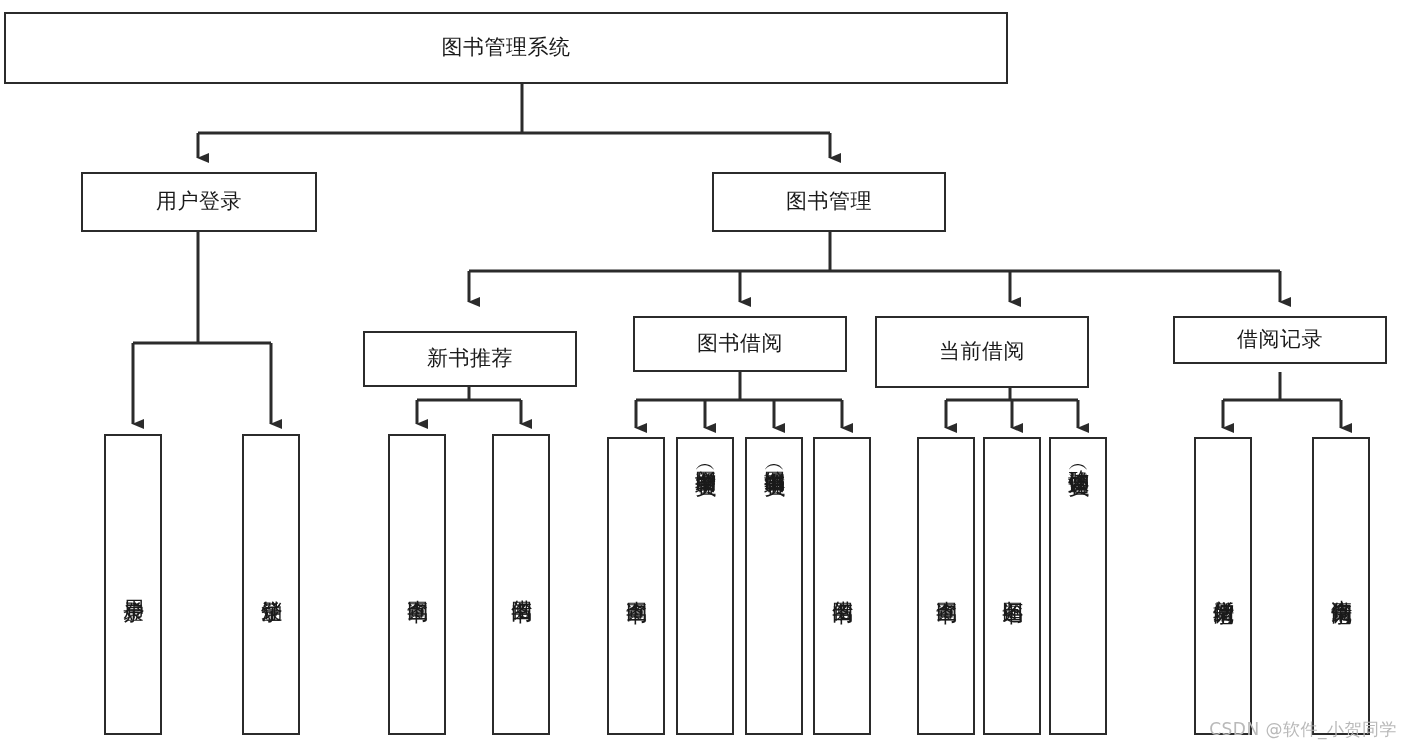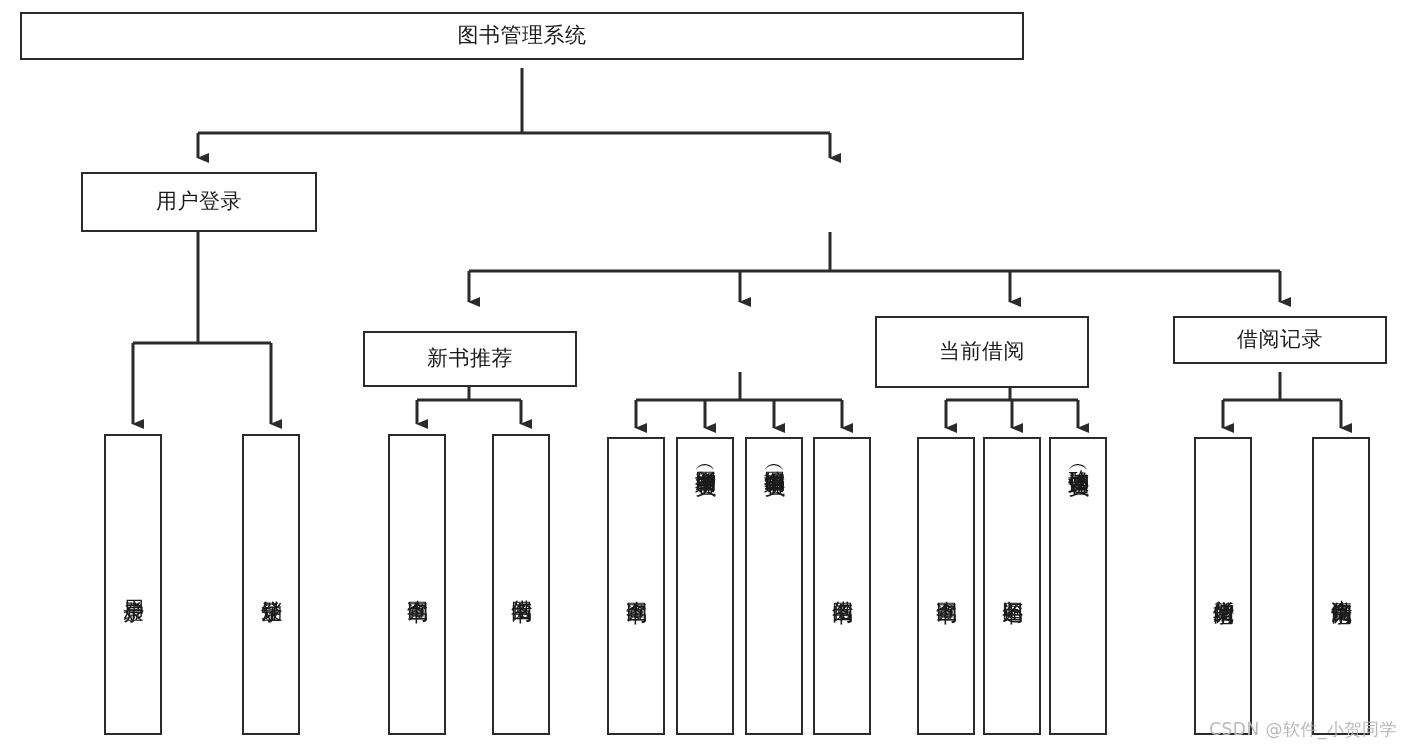--- a/index.html
+++ b/index.html
@@ -117,30 +117,36 @@
       <path d="M 1012 400 L 1012 428" marker-end="url(#arrow)"></path>
       <path d="M 1078 400 L 1078 428" marker-end="url(#arrow)"></path>
 
       <path d="M 1280 372 L 1280 400"></path>
       <path d="M 1223 400 L 1341 400"></path>
       <path d="M 1223 400 L 1223 428" marker-end="url(#arrow)"></path>
       <path d="M 1341 400 L 1341 428" marker-end="url(#arrow)"></path>
     </g>
   </svg>
 
-  <div class="node h-text" style="left:20px; top:12px; width:1004px; height:48px;">
+  <div class="node h-text" style="left:4px; top:12px; width:1004px; height:72px;">
     <span>图书管理系统</span>
   </div>
 
   <div class="node h-text" style="left:81px; top:172px; width:236px; height:60px;">
     <span>用户登录</span>
   </div>
+  <div class="node h-text" style="left:712px; top:172px; width:234px; height:60px;">
+    <span>图书管理</span>
+  </div>
 
   <div class="node h-text" style="left:363px; top:316px; width:214px; height:56px;margin-top:15px;">
     <span>新书推荐</span>
+  </div>
+  <div class="node h-text" style="left:633px; top:316px; width:214px; height:56px;">
+    <span>图书借阅</span>
   </div>
   <div class="node h-text" style="left:875px; top:316px; width:214px; height:72px;">
     <span>当前借阅</span>
   </div>
   <div class="node h-text" style="left:1173px; top:316px; width:214px; height:48px;">
     <span>借阅记录</span>
   </div>
 
   <div class="node v-text v-mid" style="left:104px; top:434px; width:58px; height:301px;">
     <span class="vlabel">用户登录</span>

